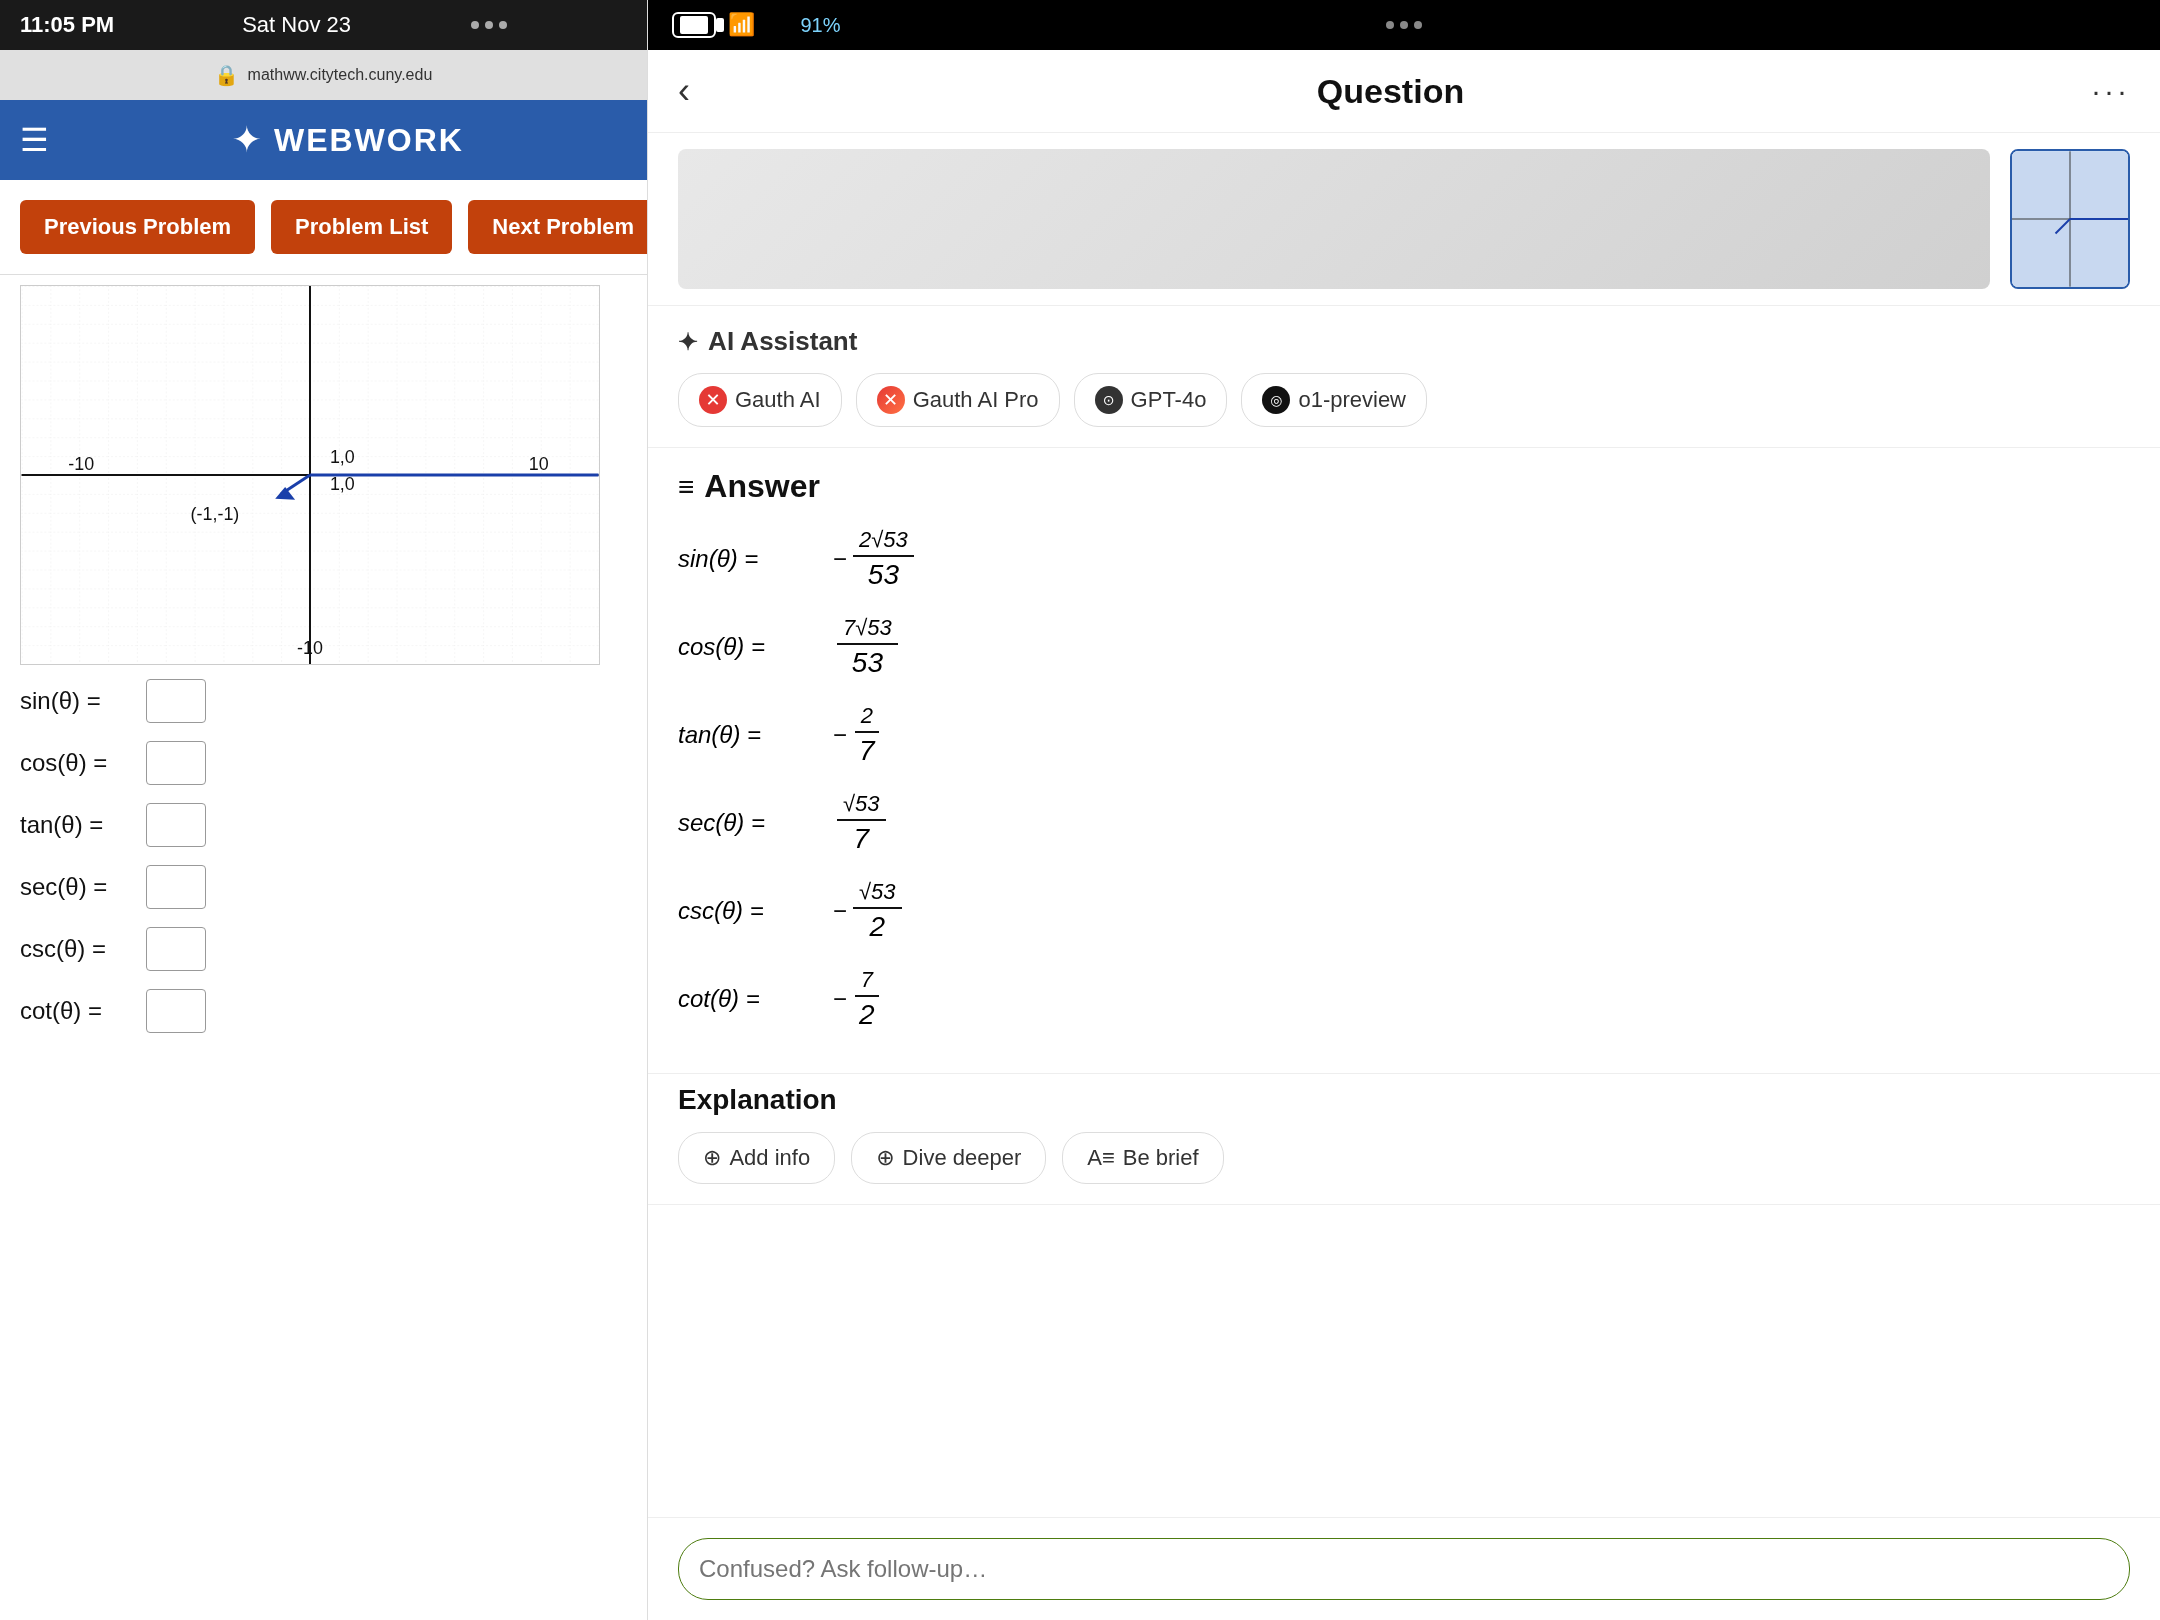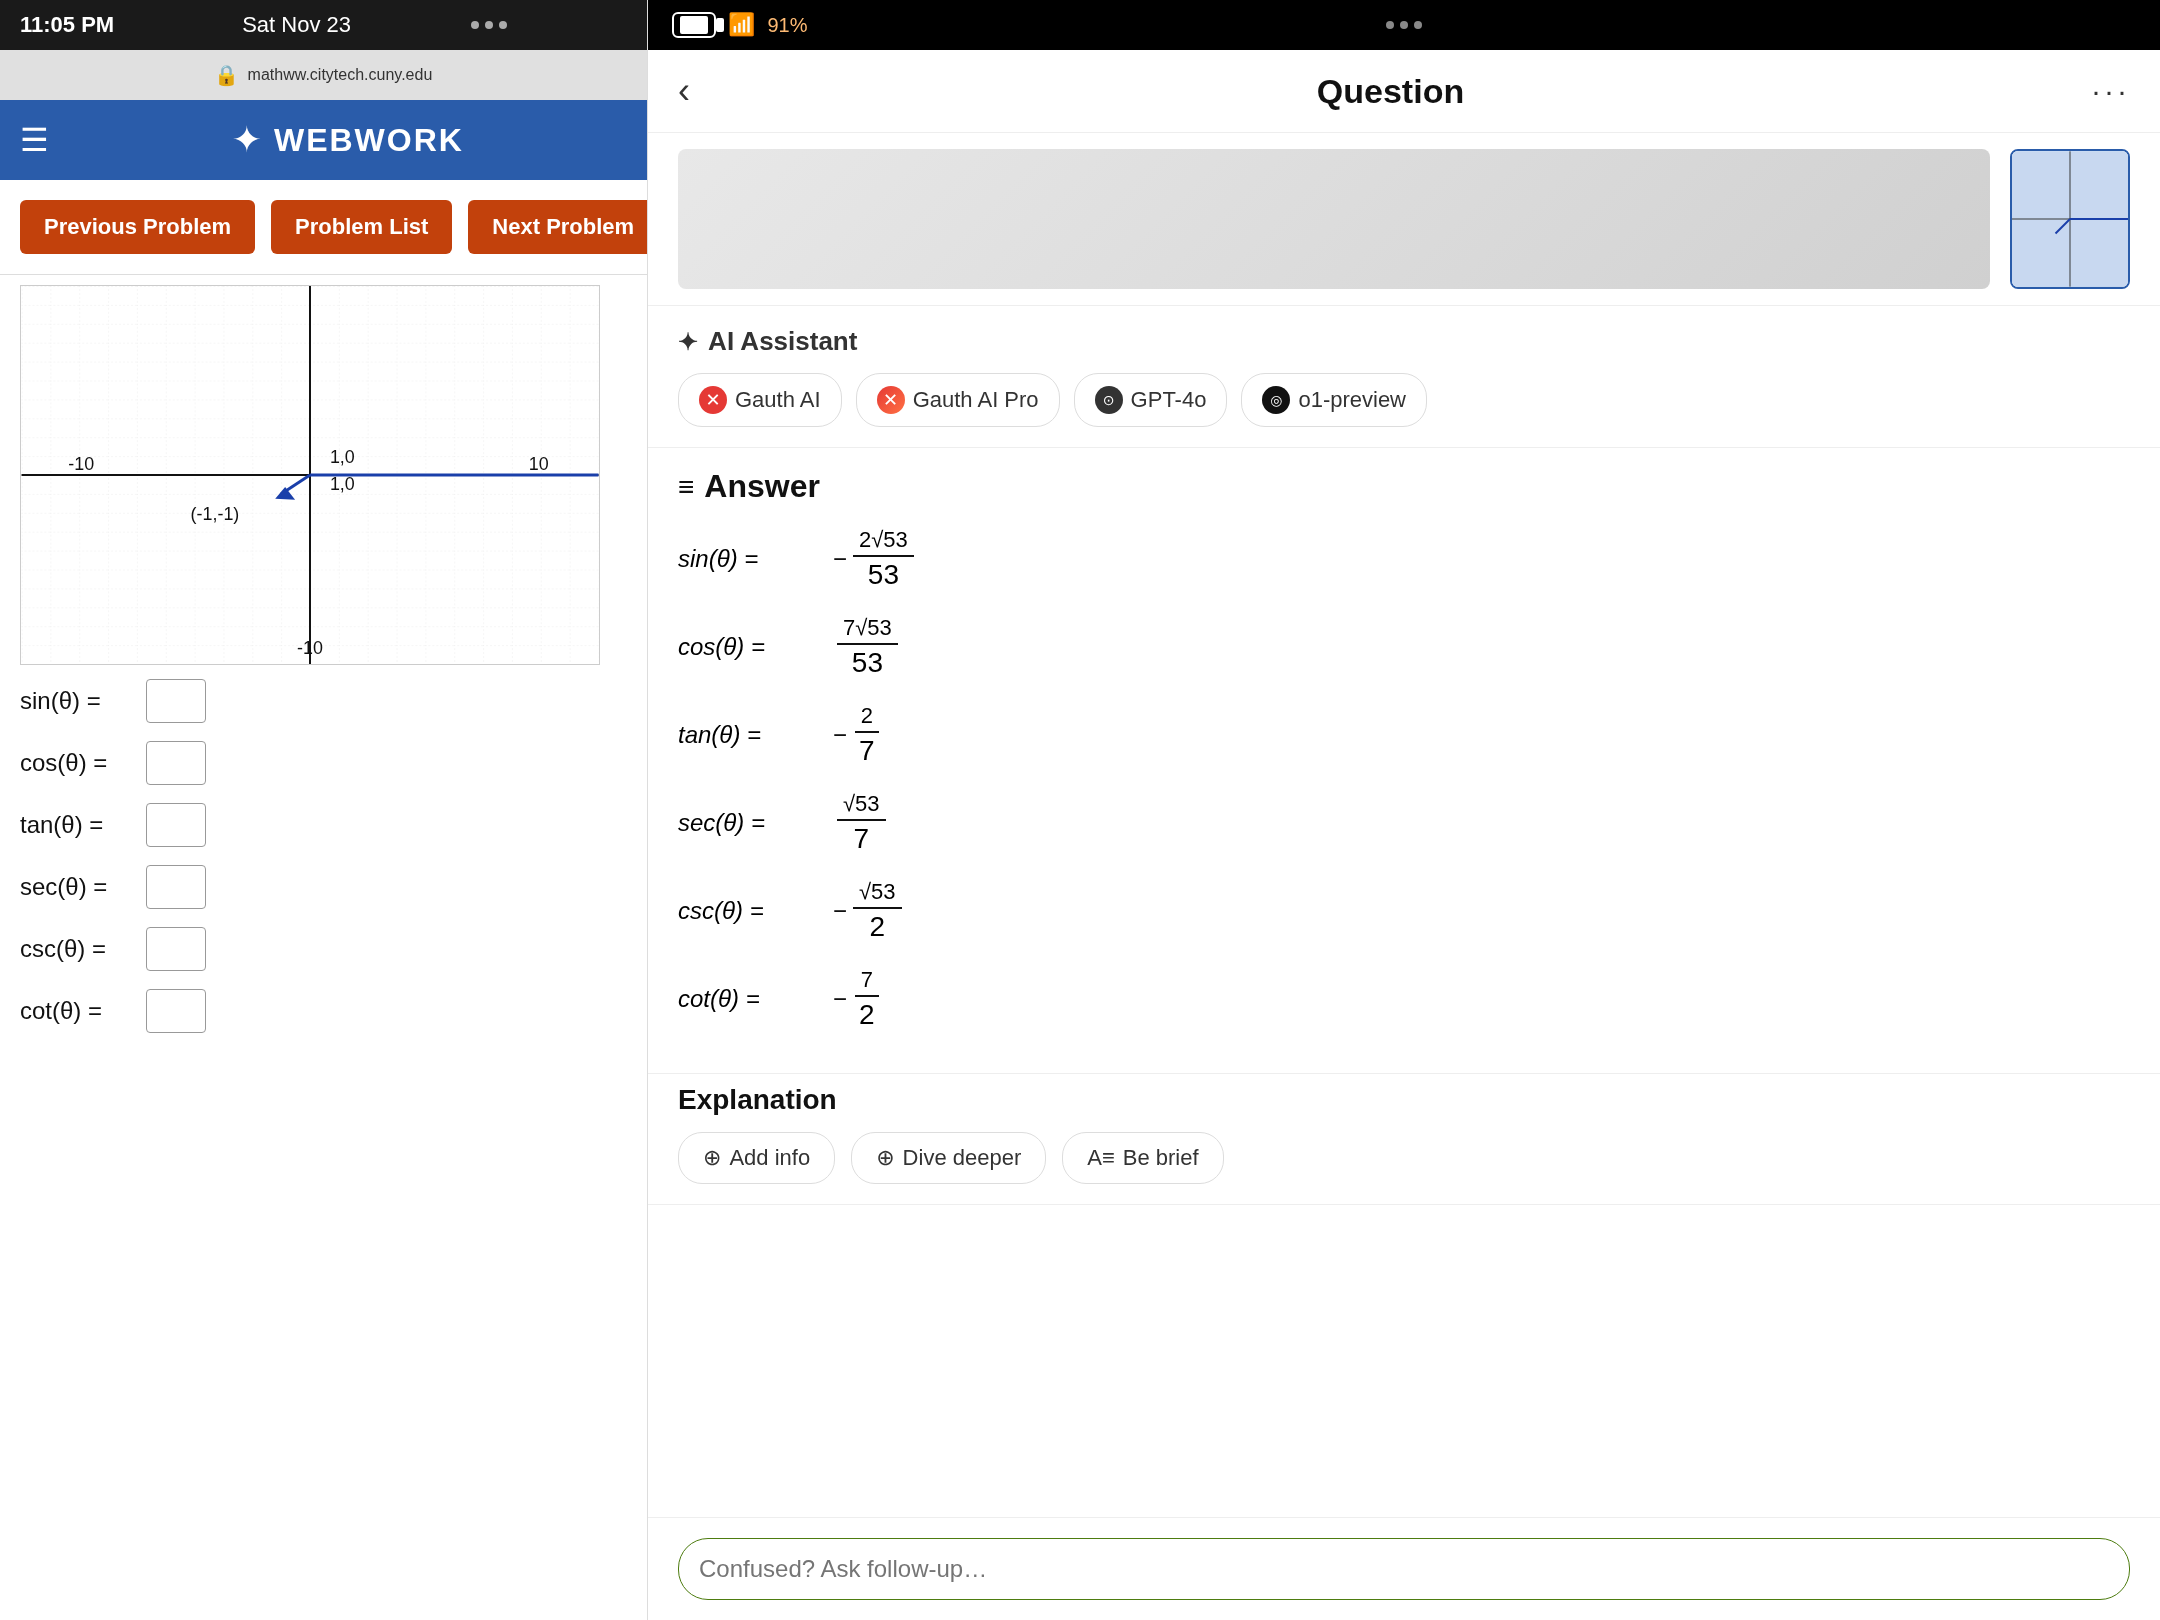--- a/index.html
+++ b/index.html
@@ -294,20 +294,21 @@
       color: #111;
       margin-bottom: 20px;
     }
     .answer-icon { font-size: 28px; }
     .fraction {
       display: inline-flex;
       flex-direction: column;
       align-items: center;
       vertical-align: middle;
       margin: 0 4px;
+      font-style: italic;
     }
     .fraction-num {
       border-bottom: 2px solid #111;
       padding: 2px 6px;
       font-size: 22px;
       text-align: center;
     }
     .fraction-den {
       padding: 2px 6px;
       font-size: 28px;
@@ -522,21 +523,21 @@
     <div class="dots-center">
       <div class="dot-small"></div>
       <div class="dot-small"></div>
       <div class="dot-small"></div>
     </div>
     <div class="right-icons">
       <div class="cam-icon">
         <div class="battery-fill"></div>
       </div>
       <span style="color:#fff; font-size:22px;">📶</span>
-      <span style="color:#fdba74; font-size:20px;">91%</span>
+      <span style="color:#7dd3fc; font-size:20px;margin-left:33px;">91%</span>
     </div>
   </div>
 
   <div class="question-header">
     <span class="back-btn">‹</span>
     <span class="question-title">Question</span>
     <span class="more-btn">···</span>
   </div>
 
   <div class="screenshot-area">

